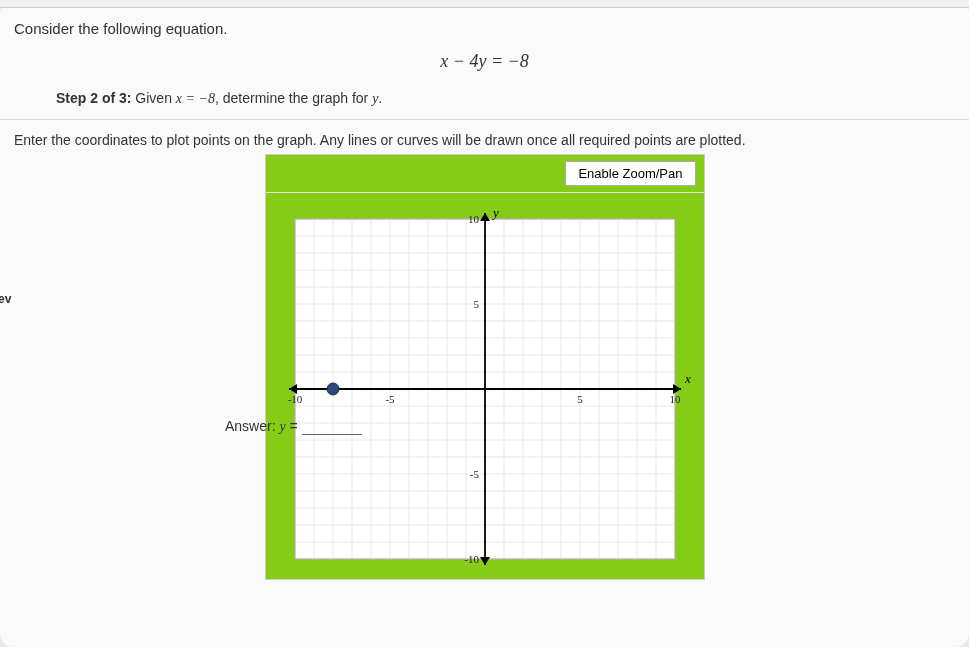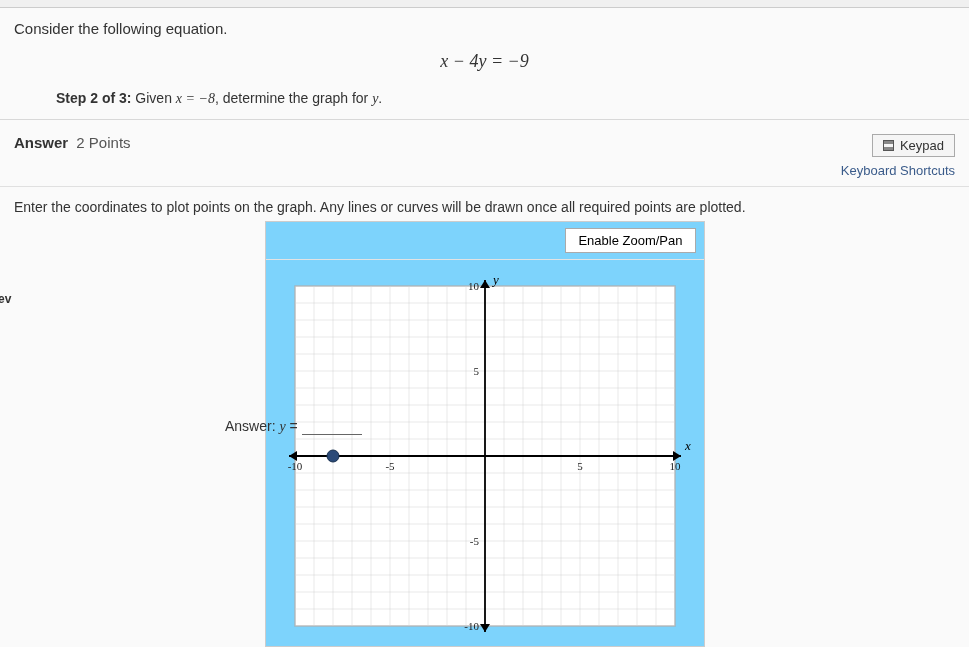--- a/index.html
+++ b/index.html
@@ -9,20 +9,21 @@
   width: 969px;
   height: 647px;
   overflow: hidden;
   color: #333;
 }
 .page {
   background: #fafafa;
   width: 100%;
   height: 100%;
   position: relative;
+  border-radius: 14px;
 }
 .topbar {
   height: 8px;
   border-bottom: 1px solid #ccc;
   background: #f0f0f0;
 }
 .section {
   padding: 12px 14px;
   border-bottom: 1px solid #d8d8d8;
 }
@@ -63,21 +64,21 @@
   display: inline-block;
   background: linear-gradient(#888 0 33%, transparent 33% 66%, #888 66% 100%);
 }
 .shortcuts-link { font-size: 13px; color: #3a5b8a; margin-top: 6px; cursor: pointer; }
 .body-area { padding: 12px 14px; }
 .instruct { font-size: 14px; color: #333; margin-bottom: 6px; }
 .graph-wrap {
   margin: 0 auto;
   width: 440px;
   border: 1px solid #ccc;
-  background: #7dd3fc;
+  background: #84cc16;
 }
 .zoom-row {
   display: flex;
   justify-content: flex-end;
   padding: 6px 8px;
   border-bottom: 1px solid #e3e3e3;
 }
 .zoom-btn {
   border: 1px solid #aaa;
   background: #fff;
@@ -118,40 +119,27 @@
 }
 </style>
 </head>
 <body>
 
 <div class="page">
   <div class="topbar"></div>
 
   <div class="section">
     <div class="prompt-text">Consider the following equation.</div>
-    <div class="equation">x − 4y = −9</div>
+    <div class="equation">x − 4y = −8</div>
     <div class="step-line">
       <span class="bold">Step 2 of 3:</span>
       <span>Given </span><span class="math">x = −8</span><span>, determine the graph for </span><span class="math">y</span><span>.</span>
     </div>
   </div>
 
-  <div class="answer-bar">
-    <div class="answer-label">
-      <b>Answer</b>
-      <span class="pts">2 Points</span>
-    </div>
-    <div class="right-buttons">
-      <div class="keypad-btn">
-        <span class="kicon"></span>
-        <span>Keypad</span>
-      </div>
-      <div class="shortcuts-link">Keyboard Shortcuts</div>
-    </div>
-  </div>
 
   <div class="body-area">
     <div class="instruct">Enter the coordinates to plot points on the graph. Any lines or curves will be drawn once all required points are plotted.</div>
 
     <div class="graph-wrap">
       <div class="zoom-row">
         <button class="zoom-btn">Enable Zoom/Pan</button>
       </div>
       <div class="graph-row">
         <svg id="chart" width="420" height="380">

